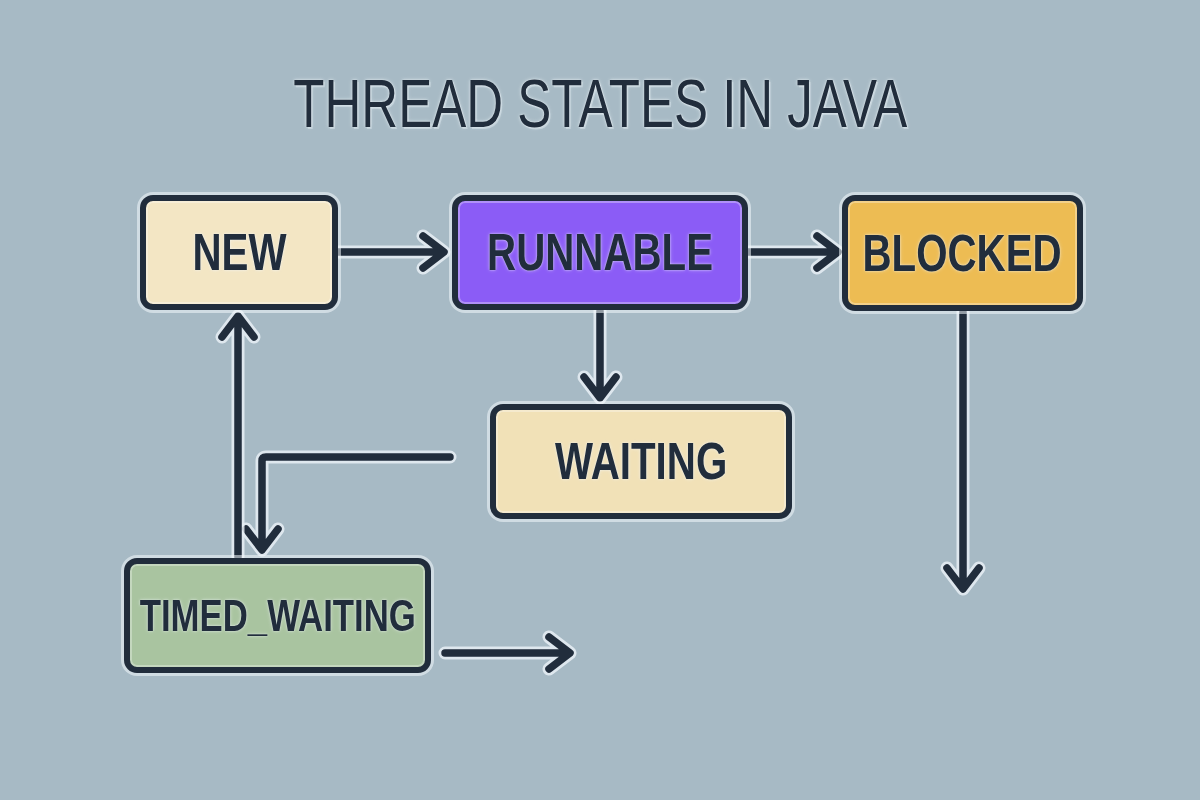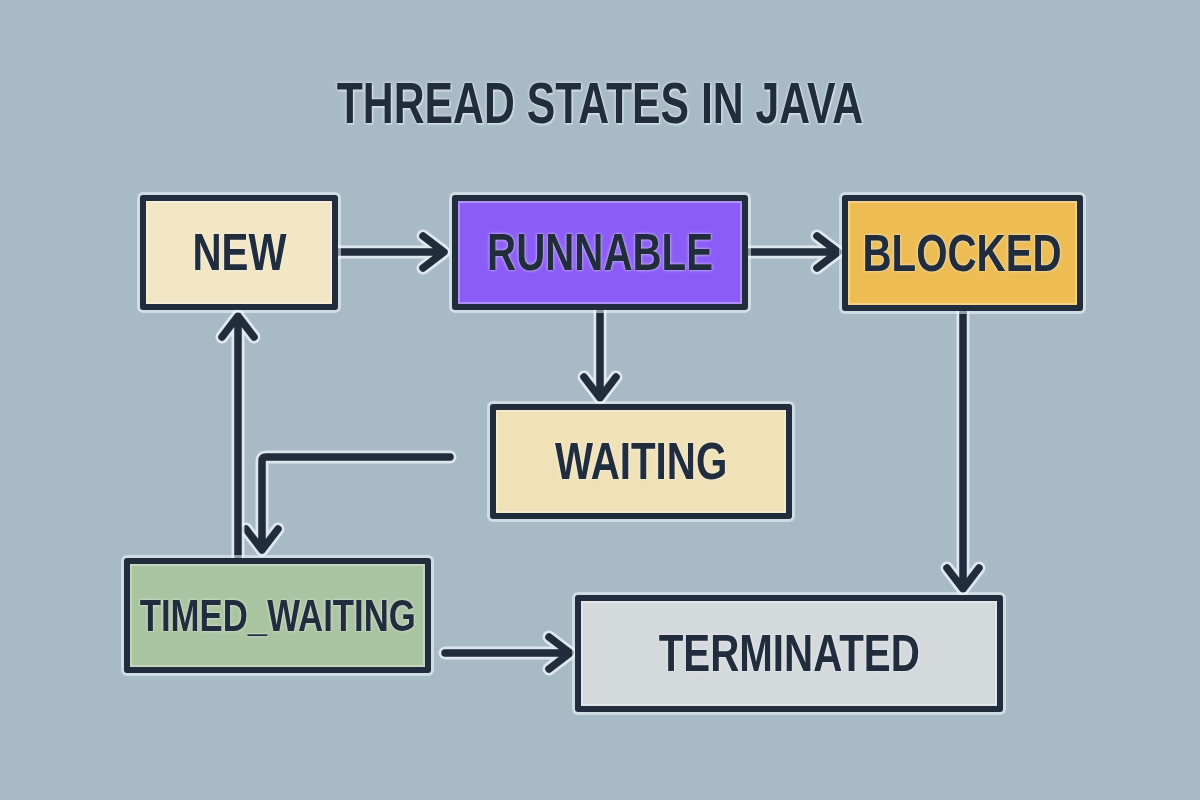--- a/index.html
+++ b/index.html
@@ -19,22 +19,22 @@
   }
 
   .title {
     position: absolute;
     top: 70px;
     left: 0;
     width: 1200px;
     height: 72px;
     line-height: 66px;
     text-align: center;
-    font-size: 57px;
-    font-weight: 700;
+    font-size: 68px;
+    font-weight: 400;
     color: var(--ink);
     letter-spacing: 0px;
     white-space: nowrap;
   }
   .title .stretch {
     display: inline-block;
     transform: scaleX(0.75);
     transform-origin: center center;
     text-shadow:
       0 0 2px rgba(238,246,250,0.9),
@@ -59,21 +59,21 @@
   }
   svg.arrows path.ink {
     stroke: var(--ink);
     stroke-width: 7.5;
   }
 
   .state-box {
     position: absolute;
     z-index: 2;
     border: 6px solid var(--ink);
-    border-radius: 3px;
+    border-radius: 13px;
     display: flex;
     align-items: center;
     justify-content: center;
     box-shadow:
       0 0 0 3px rgba(242,248,251,0.55),
       inset 0 0 0 2px rgba(255,255,255,0.32);
   }
   .state-label {
     display: inline-block;
     font-size: 51px;
@@ -155,17 +155,14 @@
   </div>
 
   <div class="state-box box-waiting" style="background: rgb(241, 225, 183); margin-left: 40px;">
     <span class="state-label">WAITING</span>
   </div>
 
   <div class="state-box box-timed-waiting" style="background: rgb(169, 196, 160);">
     <span class="state-label small">TIMED_WAITING</span>
   </div>
 
-  <div class="state-box box-terminated" style="background: rgb(212, 217, 220);">
-    <span class="state-label">TERMINATED</span>
-  </div>
 
 </div>
 
 </body></html>

